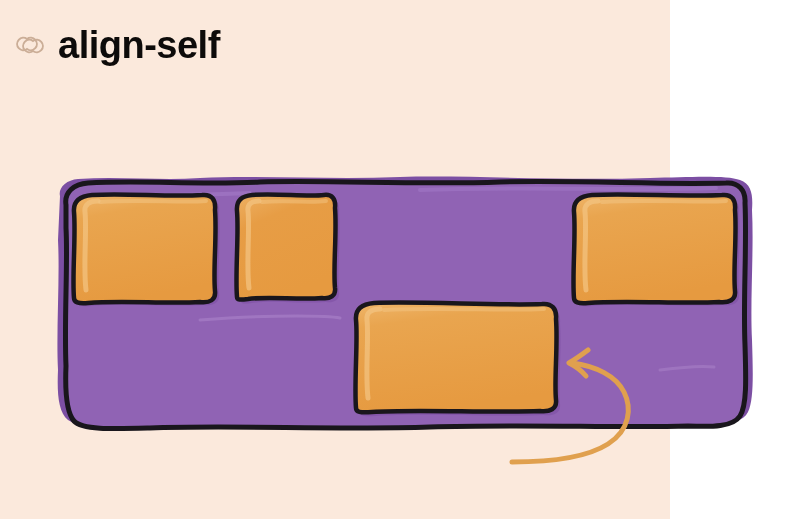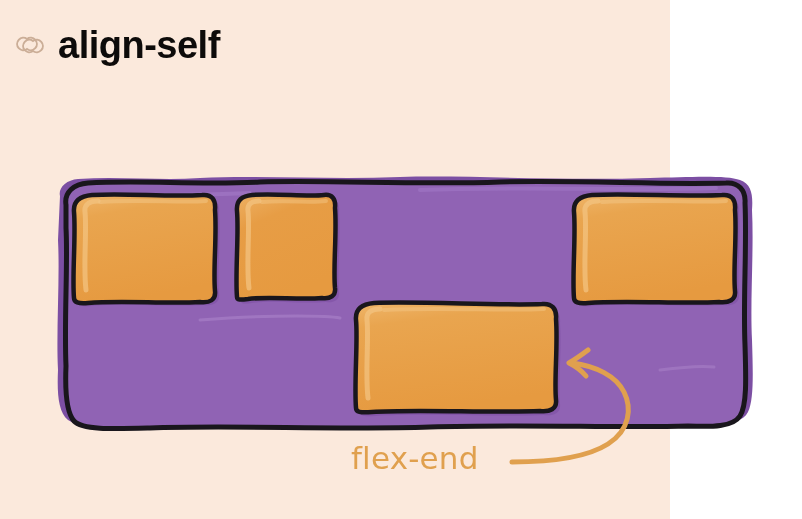--- a/index.html
+++ b/index.html
@@ -199,15 +199,14 @@
     <span>
       <svg id="link-icon" viewBox="0 0 34 34">
         <path d="M15,11 a6.2,6.2 0 1,0 0,10 a6.2,6.2 0 1,0 0,-10 Z" fill="none" stroke="#c9ab94" stroke-width="2"></path>
         <path d="M21,13 a6.2,6.2 0 1,1 0,10 a6.2,6.2 0 1,1 0,-10 Z" fill="none" stroke="#c9ab94" stroke-width="2"></path>
       </svg>
     </span>
     <span id="page-title">align-self</span>
   </div>
 
 
-  <div class="hand-label" id="label-flex-end">flex-end</div>
 
 </div>
 
 </body></html>

